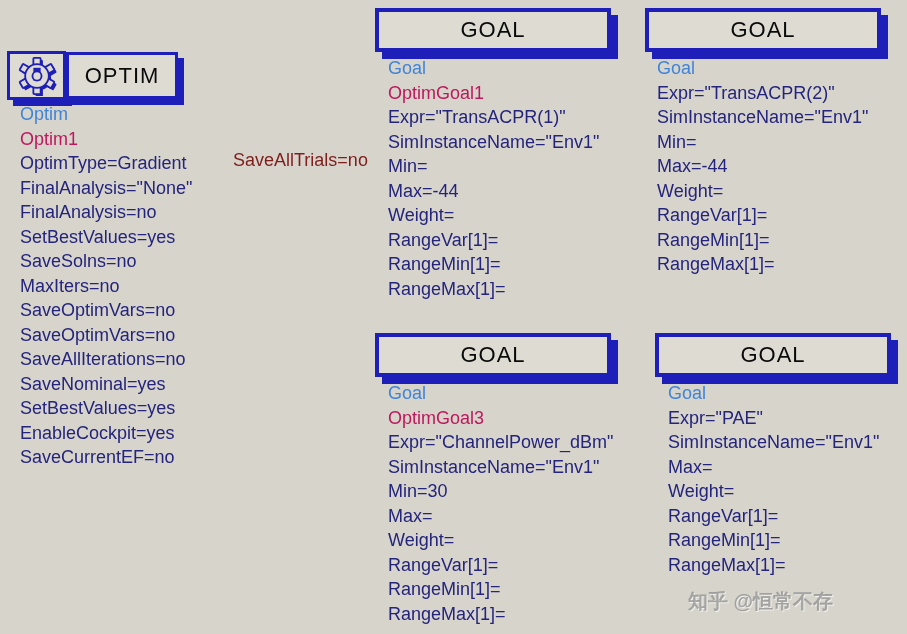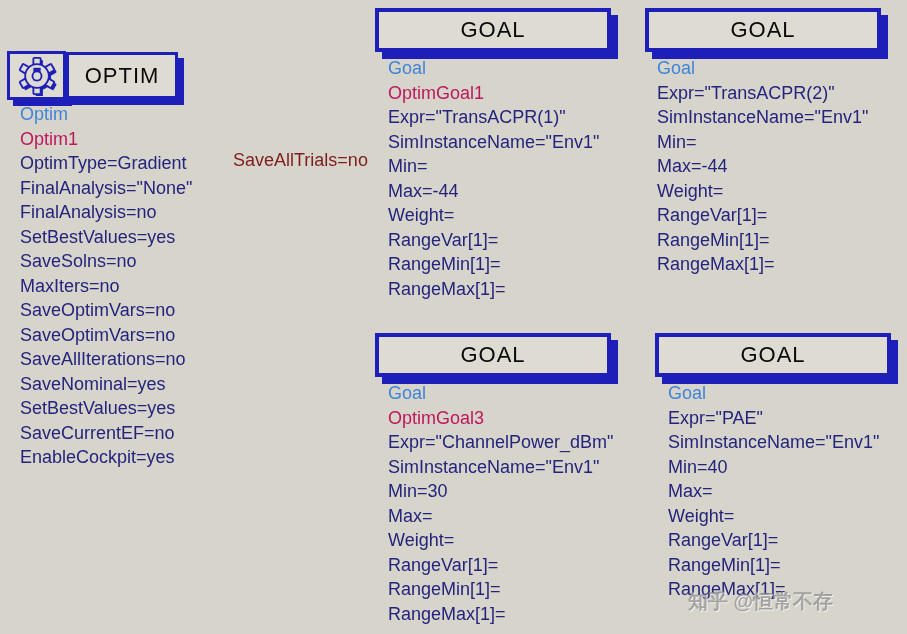--- a/index.html
+++ b/index.html
@@ -106,22 +106,22 @@
           <div class="param-line">FinalAnalysis="None"</div>
           <div class="param-line">FinalAnalysis=no</div>
           <div class="param-line">SetBestValues=yes</div>
           <div class="param-line">SaveSolns=no</div>
           <div class="param-line">MaxIters=no</div>
           <div class="param-line">SaveOptimVars=no</div>
           <div class="param-line">SaveOptimVars=no</div>
           <div class="param-line">SaveAllIterations=no</div>
           <div class="param-line">SaveNominal=yes</div>
           <div class="param-line">SetBestValues=yes</div>
+          <div class="param-line">EnableCockpit=yes</div>
           <div class="param-line">SaveCurrentEF=no</div>
-          <div class="param-line">EnableCockpit=yes</div>
         </div>
     </div>
     <div class="side-param">SaveAllTrials=no</div>
   </div>
 
   <div>
     <div class="titlebox goal-title" id="goal1-box">
       <span>GOAL</span>
     </div>
     <div class="lines" id="goal1-lines">
@@ -181,21 +181,20 @@
 
   <div>
     <div class="titlebox goal-title" id="goal4-box">
       <span>GOAL</span>
     </div>
     <div class="lines" id="goal4-lines">
       <div class="type-line">Goal</div>
       <div>
           <div class="param-line">Expr="PAE"</div>
           <div class="param-line">SimInstanceName="Env1"</div>
-          <div class="param-line">Min=40</div>
           <div class="param-line">Max=</div>
           <div class="param-line">Weight=</div>
           <div class="param-line">RangeVar[1]=</div>
           <div class="param-line">RangeMin[1]=</div>
           <div class="param-line">RangeMax[1]=</div>
         </div>
     </div>
   </div>
 
   <div class="watermark">知乎 @恒常不存</div>

